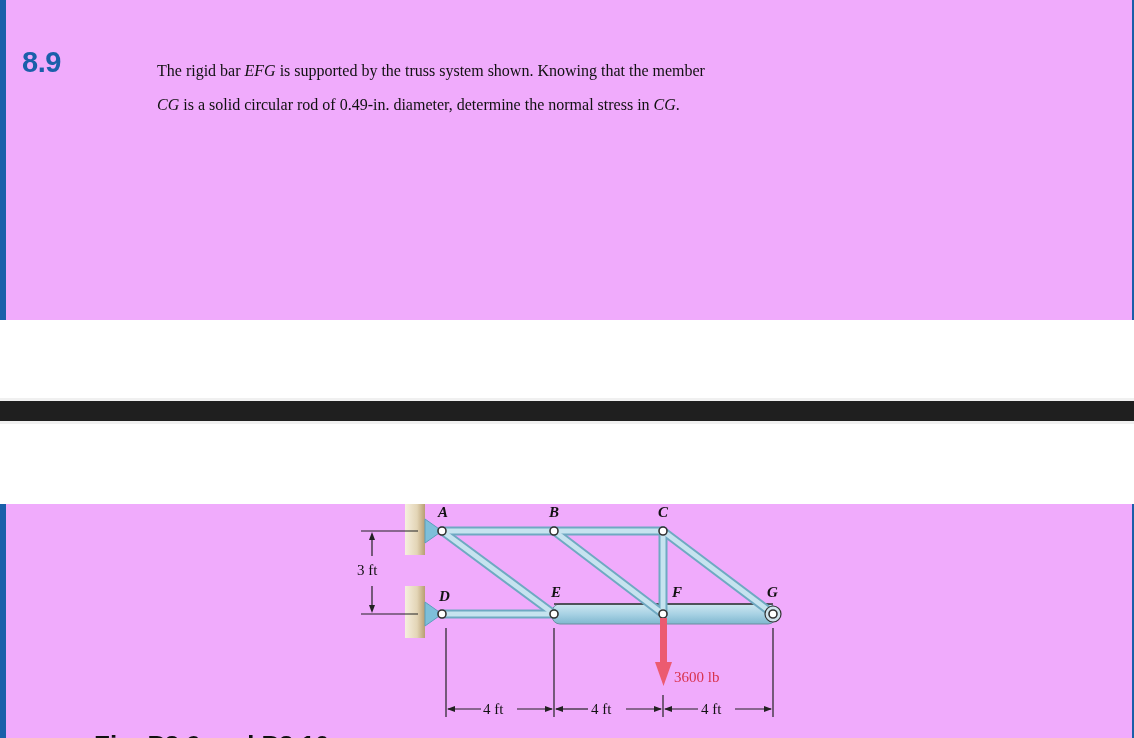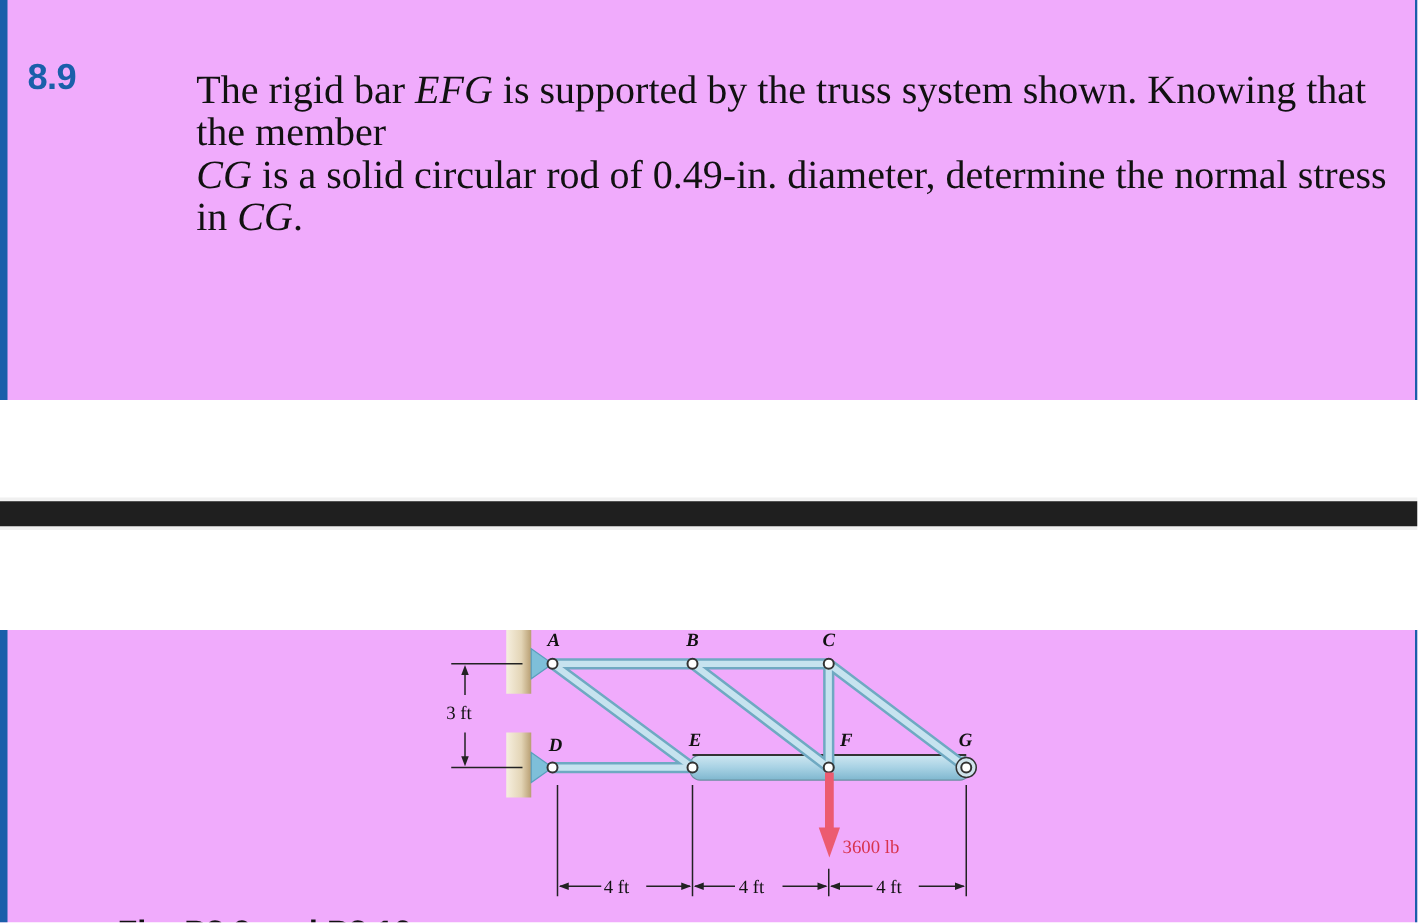--- a/index.html
+++ b/index.html
@@ -1,21 +1,21 @@
 <!DOCTYPE html>
 <html><head>
 <meta charset="utf-8">
 <style>
   html, body { margin:0; padding:0; }
   body { width:1134px; height:738px; position:relative; overflow:hidden; background:#ffffff; font-family:"Liberation Serif", serif; }
   .panel { position:absolute; left:0; width:1134px; background:#f0abfc; }
   .panel-top { top:0; height:320px; border-left:6px solid #1a5faa; border-right:2px solid #1a5faa; box-sizing:border-box; }
   .panel-bottom { top:504px; height:234px; border-left:6px solid #1a5faa; border-right:2px solid #1a5faa; box-sizing:border-box; overflow:hidden; }
   .problem-num { position:absolute; left:16px; top:46px; font-family:"Liberation Sans", sans-serif; font-weight:bold; font-size:29px; color:#1a5faa; letter-spacing:-0.5px; }
-  .problem-text { position:absolute; left:151px; top:54px; width:960px; font-size:32px; line-height:34px; color:#111; }
+  .problem-text { position:absolute; left:151px; top:54px; width:960px; font-size:16px; line-height:34px; color:#111; }
   .problem-text i { font-style:italic; }
   .sep-wrap { position:absolute; left:0; top:398px; width:1134px; height:26px; background:#f0f0f0; }
   .sep-bar { position:absolute; left:0; top:3px; width:1134px; height:20px; background:#1f1f1f; }
   .figure { position:absolute; left:0; top:0; }
   .caption { position:absolute; left:88px; top:226px; font-family:"Liberation Sans", sans-serif; font-weight:bold; font-size:26px; color:#111; white-space:nowrap; }
 </style>
 </head>
 <body>
 
 <div class="panel panel-top">

